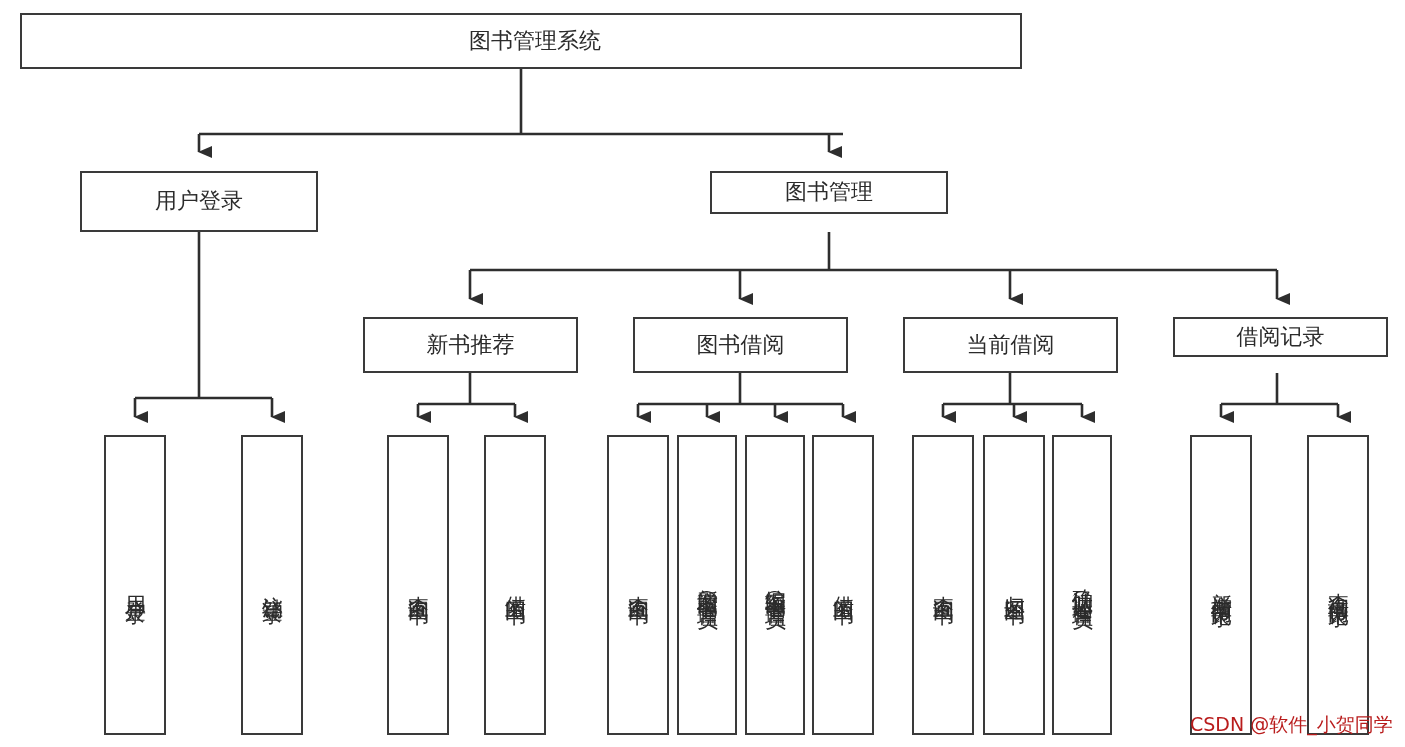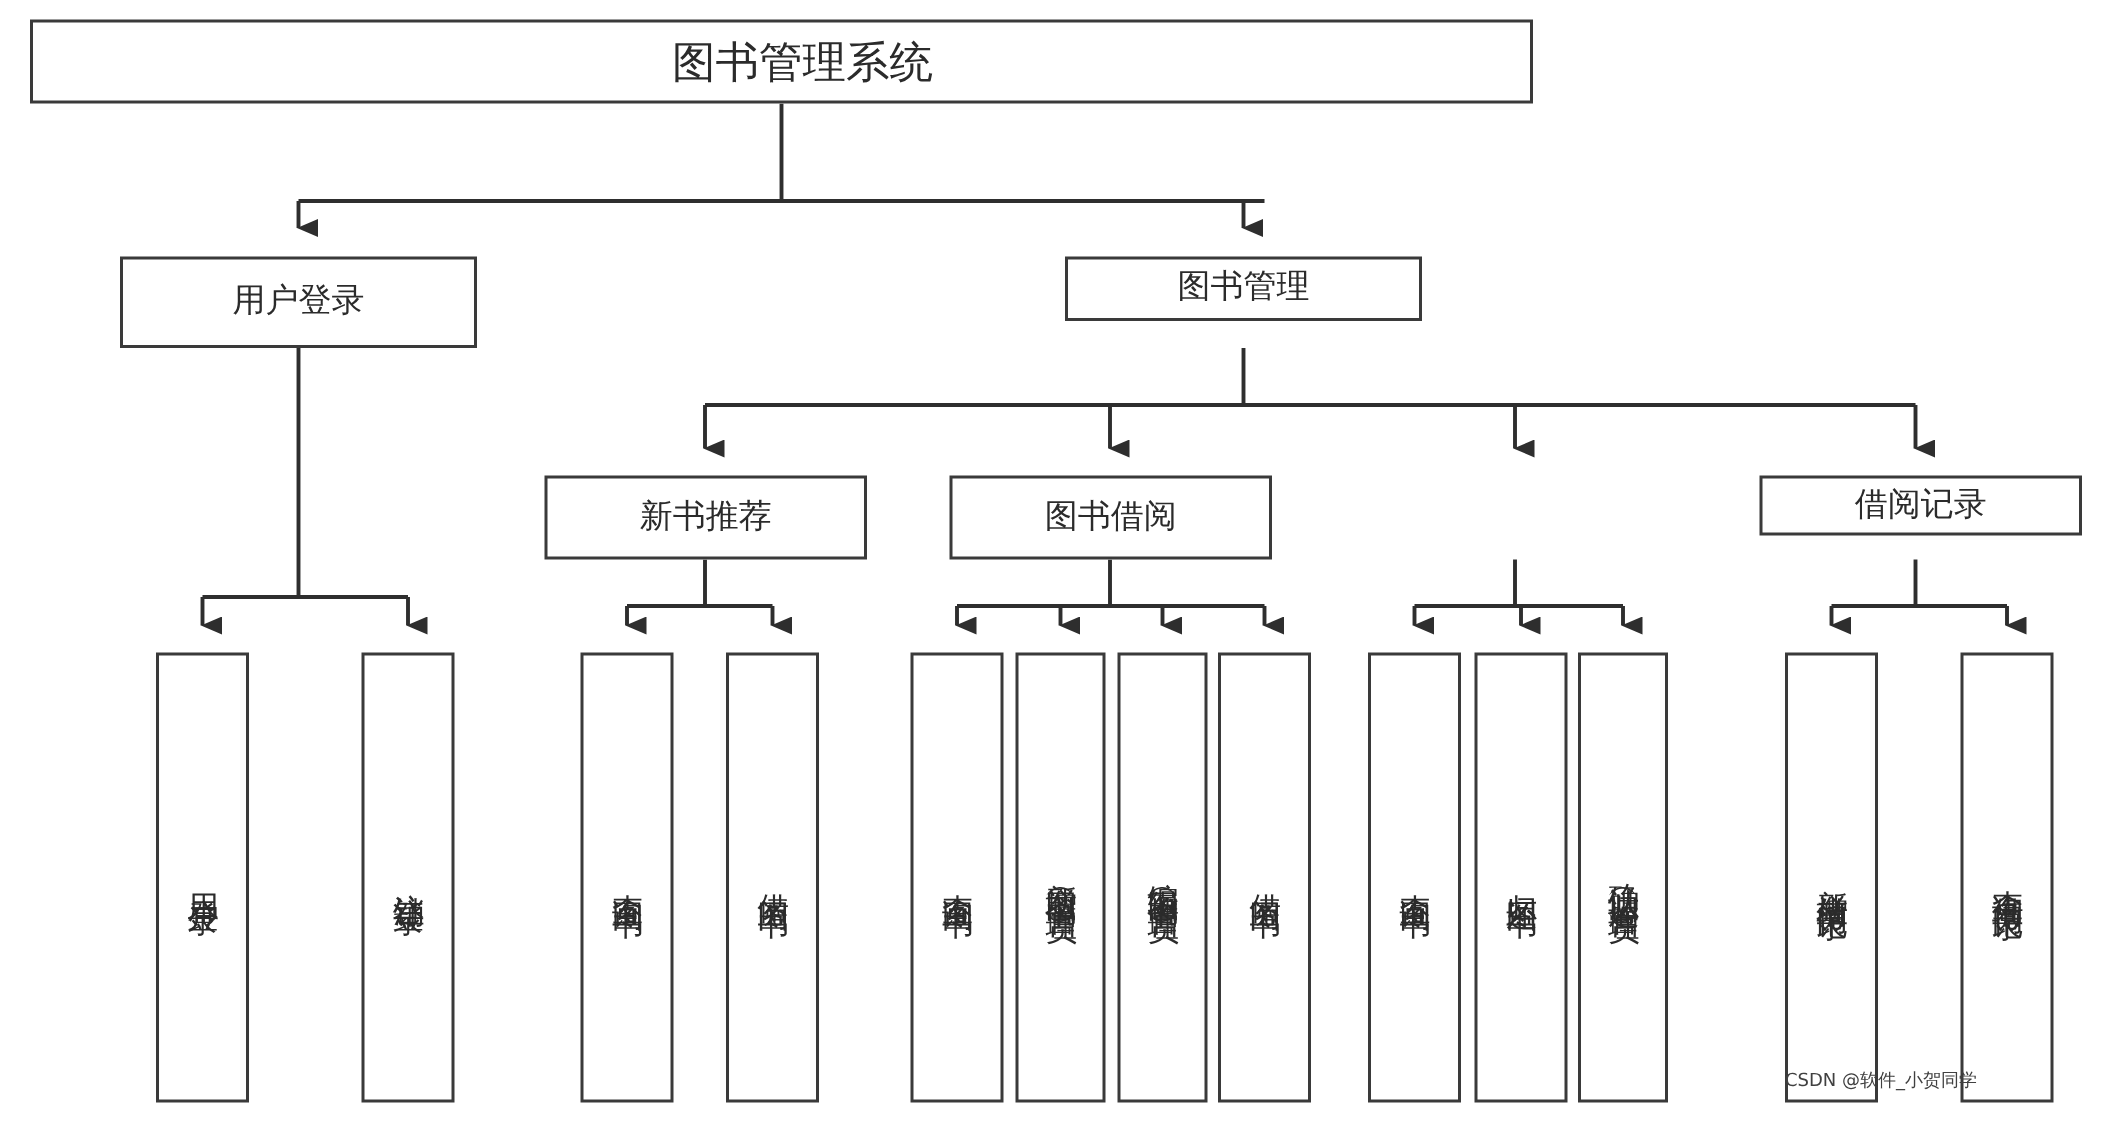--- a/index.html
+++ b/index.html
@@ -49,25 +49,25 @@
     align-items: center;
     justify-content: center;
   }
   .node.v .label {
     writing-mode: vertical-rl;
     text-orientation: upright;
     font-size: 21px;
     letter-spacing: 3px;
     line-height: 1;
   }
-  .node.root .label { font-size: 29px; margin-left: 28px; }
+  .node.root .label { font-size: 22px; margin-left: 28px; }
   .watermark {
     position: absolute;
-    color: #404040;
-    font-size: 12px;
+    color: #b91c1c;
+    font-size: 19px;
     white-space: nowrap;
     z-index: 3;
     font-family: "DejaVu Sans", "Liberation Sans", sans-serif;
   }
 </style>
 </head>
 <body>
 
 <div id="canvas">
 
@@ -131,20 +131,23 @@
   <div class="node h" style="left:710px; top:171px; width:238px; height:43px;">
     <span class="label">图书管理</span>
   </div>
 
   <div class="node h" style="left:363px; top:317px; width:215px; height:56px;">
     <span class="label">新书推荐</span>
   </div>
   <div class="node h" style="left:633px; top:317px; width:215px; height:56px;">
     <span class="label">图书借阅</span>
   </div>
+  <div class="node h" style="left:903px; top:317px; width:215px; height:56px;">
+    <span class="label">当前借阅</span>
+  </div>
   <div class="node h" style="left:1173px; top:317px; width:215px; height:40px;">
     <span class="label">借阅记录</span>
   </div>
 
   <div class="node v" style="left:104px; top:435px; width:62px; height:300px;">
     <span class="label">用户登录</span>
   </div>
   <div class="node v" style="left:241px; top:435px; width:62px; height:300px;">
     <span class="label">注销登录</span>
   </div>

